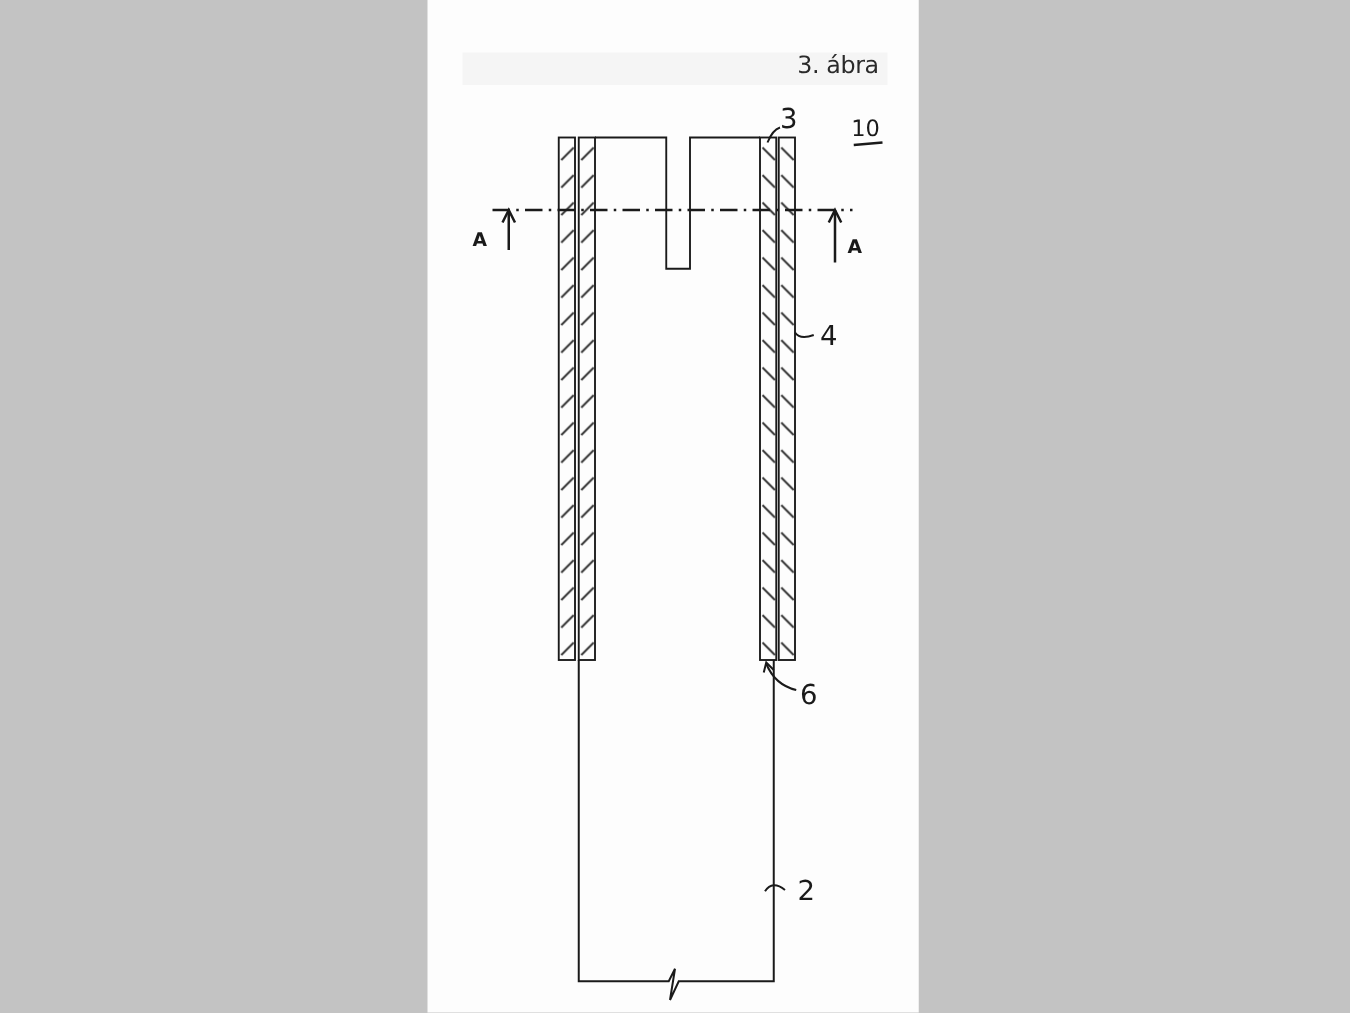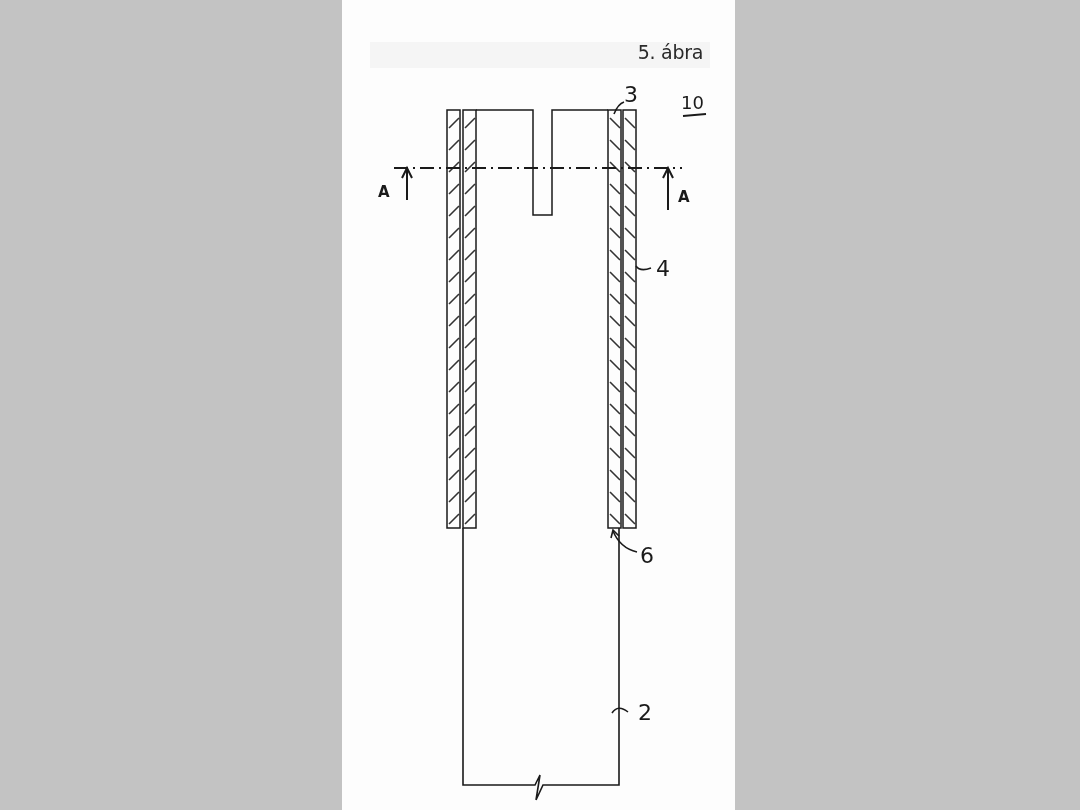--- a/index.html
+++ b/index.html
@@ -44,21 +44,21 @@
       font-size: 15px;
       font-weight: bold;
       fill: #1a1a1a;
     }
   </style>
 </head>
 <body>
 
 <div class="page">
   <div class="header-band"></div>
-  <div class="fig-title">5. ábra</div>
+  <div class="fig-title">3. ábra</div>
 
   <svg class="drawing" width="393" height="810" viewBox="342 0 393 810">
     <defs>
       <pattern id="hatchL" width="14" height="22" patternUnits="userSpaceOnUse" x="447" y="110">
         <path d="M2 18 L12 8" stroke="#333" stroke-width="1.6" fill="none"></path>
       </pattern>
       <pattern id="hatchR" width="14" height="22" patternUnits="userSpaceOnUse" x="463" y="110">
         <path d="M2 18 L12 8" stroke="#333" stroke-width="1.6" fill="none"></path>
       </pattern>
       <pattern id="hatchR2" width="14" height="22" patternUnits="userSpaceOnUse" x="608" y="110">

